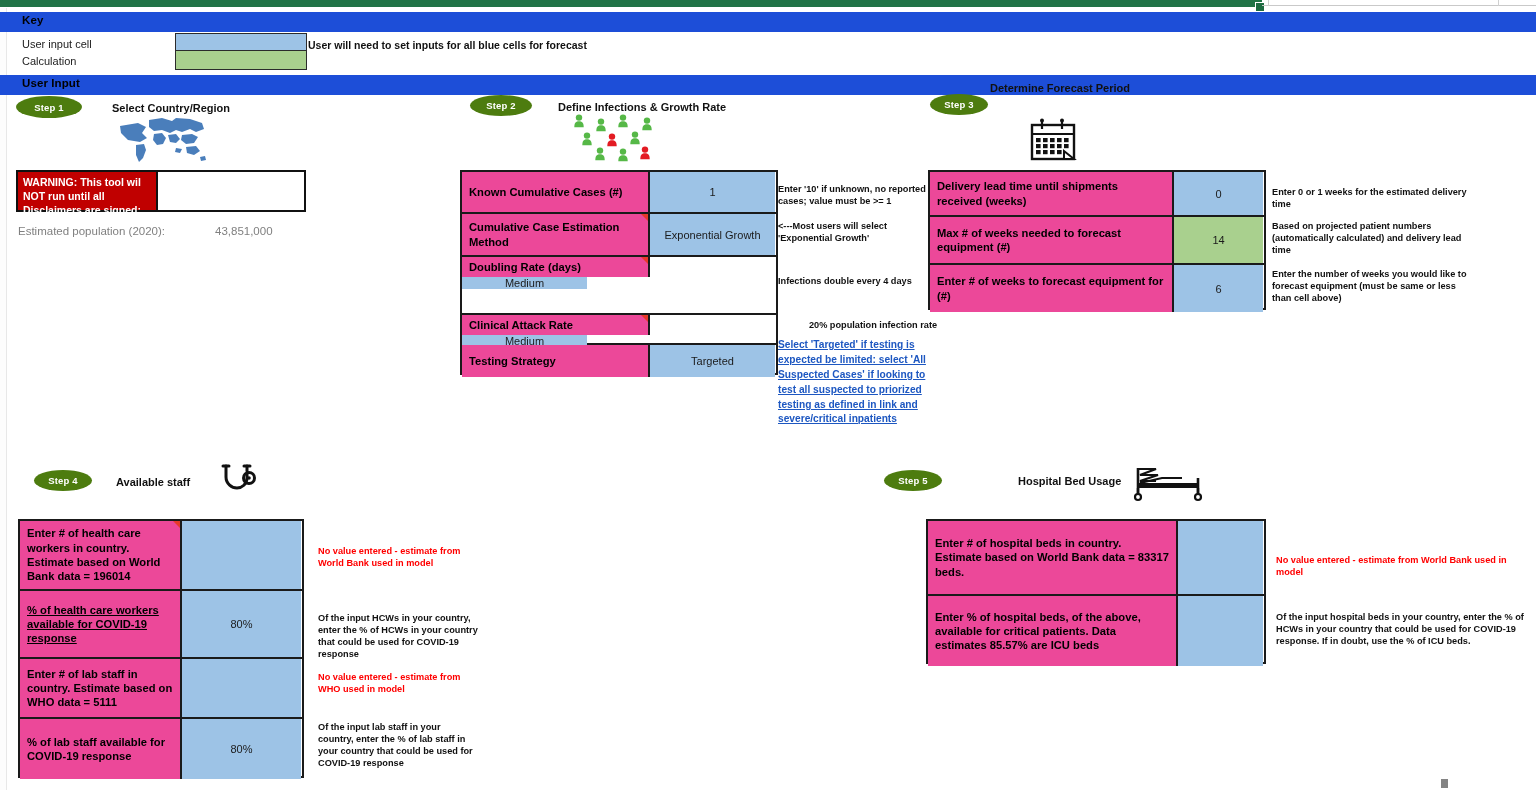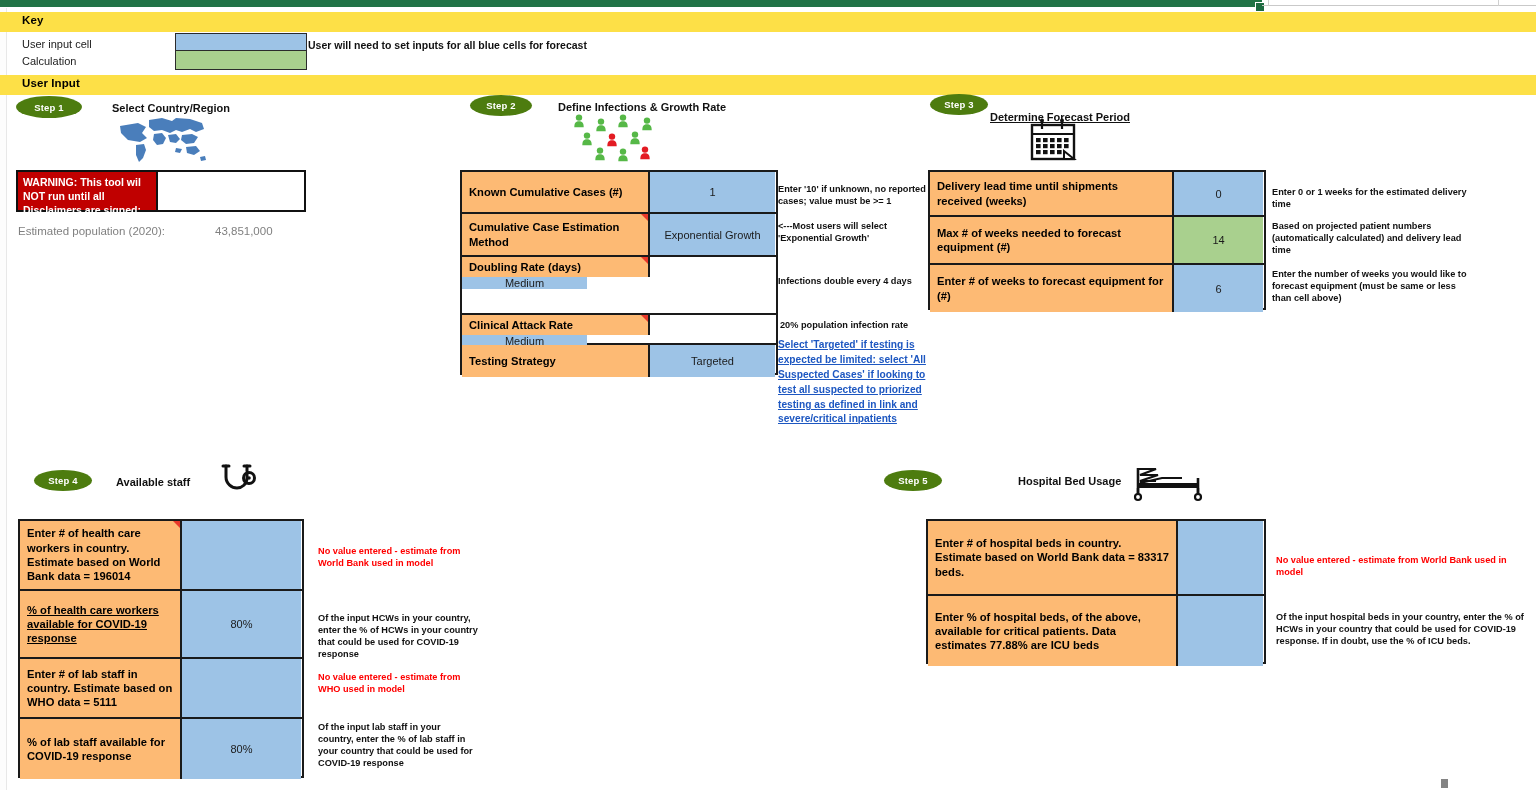--- a/index.html
+++ b/index.html
@@ -16,21 +16,21 @@
   .sheet{position:absolute;inset:0;}
 
   
   .topbar{position:absolute;left:0;top:0;width:1536px;height:8px;background:#ffffff;}
   .topbar .greensel{position:absolute;left:0;top:0;width:1262px;height:7px;background:#217346;}
   .topbar .greenhandle{position:absolute;left:1255px;top:2px;width:8px;height:8px;background:#1e6b41;border:1px solid #ffffff;}
   .topbar .rule{position:absolute;left:1262px;top:5px;width:274px;height:1px;background:#c9c9c9;}
   .topbar .rule2{position:absolute;left:1268px;top:0px;width:1px;height:6px;background:#d0d0d0;}
   .topbar .rule3{position:absolute;left:1498px;top:0px;width:1px;height:6px;background:#d0d0d0;}
 
-  .band{position:absolute;left:0;width:1536px;height:20px;background:#fde047;}
+  .band{position:absolute;left:0;width:1536px;height:20px;background:#1d4ed8;}
   .band-key{top:12px;}
   .band-userinput{top:75px;}
   .band-label{position:absolute;left:22px;top:2px;font-size:11.5px;font-weight:bold;letter-spacing:.1px;}
 
   .leftgutter{position:absolute;left:0;top:8px;width:6px;height:782px;background:#fdfdfd;border-right:1px solid #e8e8e8;}
 
   
   .key-label{position:absolute;font-size:11px;color:#222;}
   .key-swatch{position:absolute;border:1.5px solid #2b2b2b;}
   .key-note{position:absolute;font-size:10.5px;font-weight:bold;color:#111;}
@@ -43,21 +43,21 @@
   }
   .step-title{position:absolute;font-size:11px;font-weight:bold;color:#111;}
 
   
   .xtable{position:absolute;border:2.5px solid #1a1a1a;box-sizing:border-box;background:#fff;}
   .xrow{display:flex;box-sizing:border-box;border-bottom:2px solid #1a1a1a;}
   .xrow:last-child{border-bottom:none;}
   .xlabel{
     box-sizing:border-box;display:flex;align-items:center;
     padding:3px 7px;font-size:11.2px;font-weight:bold;line-height:1.28;
-    border-right:2px solid #1a1a1a;background:#fdba74;position:relative;
+    border-right:2px solid #1a1a1a;background:#ec4899;position:relative;
   }
   .xval{
     box-sizing:border-box;display:flex;align-items:center;justify-content:center;
     font-size:11px;color:#1b1b1b;background:#9dc3e6;
   }
   .xval.calc{background:#a9d08e;}
   .cmt{position:absolute;right:0;top:0;width:0;height:0;
        border-top:7px solid #e8392a;border-left:7px solid transparent;}
 
   
@@ -179,21 +179,21 @@
       </div>
       <div class="xrow" style="height: 32px;">
         <div class="xlabel" style="width: 188px;">Testing Strategy</div>
         <div class="xval" style="width: 125px;">Targeted</div>
       </div>
     </div>
 
   <div class="pill" style="left:930px;top:94px;width:58px;height:21px;">
     <span>Step 3</span>
   </div>
-  <div class="step-title" style="left:990px;top:111px;text-decoration:underline;">Determine Forecast Period</div>
+  <div class="step-title" style="left:990px;top:82px;">Determine Forecast Period</div>
 
   <svg class="icon" style="left:1028px;top:118px;" width="50" height="44" viewBox="0 0 50 44">
     <rect x="4" y="7" width="42" height="34" fill="#fff" stroke="#111" stroke-width="2.4"></rect>
     <line x1="4" y1="16" x2="46" y2="16" stroke="#111" stroke-width="2.2"></line>
     <line x1="14" y1="2" x2="14" y2="11" stroke="#111" stroke-width="2.2"></line>
     <line x1="34" y1="2" x2="34" y2="11" stroke="#111" stroke-width="2.2"></line>
     <circle cx="14" cy="2.5" r="2" fill="#111"></circle>
     <circle cx="34" cy="2.5" r="2" fill="#111"></circle>
     <g fill="#111">
       <rect x="8" y="20" width="4.6" height="4.2"></rect>
@@ -277,33 +277,33 @@
     <circle cx="6" cy="33" r="3" fill="none" stroke="#111" stroke-width="2.2"></circle>
     <circle cx="66" cy="33" r="3" fill="none" stroke="#111" stroke-width="2.2"></circle>
   </svg>
 
   <div class="xtable" id="t5" style="left:926px;top:519px;width:340px;height:145px;">
       <div class="xrow" style="height: 75px;">
         <div class="xlabel" style="width: 250px;">Enter # of hospital beds in country. Estimate based on  World Bank data = 83317 beds.</div>
         <div class="xval" style="width: 85px;"></div>
       </div>
       <div class="xrow" style="height: 70px;">
-        <div class="xlabel" style="width: 250px;">Enter % of hospital beds, of the above, available for critical patients. Data estimates 77.88% are ICU beds</div>
+        <div class="xlabel" style="width: 250px;">Enter % of hospital beds, of the above, available for critical patients. Data estimates 85.57% are ICU beds</div>
         <div class="xval" style="width: 85px;"></div>
       </div>
     </div>
 
   <div class="artifact"></div>
 <div class="note red" style="left: 318px; top: 545px; width: 160px;">No value entered - estimate from World Bank used in model</div>
     <div class="note" style="left: 318px; top: 612px; width: 160px;">Of the input HCWs in your country, enter the % of HCWs in your country that could be used for COVID-19 response</div>
     <div class="note red" style="left: 318px; top: 671px; width: 160px;">No value entered - estimate from WHO used in model</div>
     <div class="note" style="left: 318px; top: 721px; width: 160px;">Of the input lab staff in your country, enter the % of lab staff in your country that could be used for COVID-19 response</div>
     <div class="note" style="left: 778px; top: 183px; width: 150px;">Enter '10' if unknown, no reported cases; value must be &gt;= 1</div>
     <div class="note" style="left: 778px; top: 220px; width: 150px;">&lt;---Most users will select 'Exponential Growth'</div>
     <div class="note" style="left: 778px; top: 275px; width: 150px;">Infections double every 4 days</div>
-    <div class="note" style="left: 780px; top: 319px; width: 150px;">20% population infection rate</div>
+    <div class="note" style="left: 798px; top: 319px; width: 150px; text-align: center;">20% population infection rate</div>
     <div class="note link" style="left: 778px; top: 338px; width: 150px;">Select 'Targeted' if testing is expected be limited: select 'All Suspected Cases' if looking to test all suspected to priorized testing as defined in link and severe/critical inpatients</div>
     <div class="note" style="left: 1272px; top: 186px; width: 200px;">Enter 0 or 1 weeks for the estimated delivery time</div>
     <div class="note" style="left: 1272px; top: 220px; width: 200px;">Based on projected patient numbers (automatically calculated) and delivery lead time</div>
     <div class="note" style="left: 1272px; top: 268px; width: 200px;">Enter the number of weeks you would like to forecast equipment (must be same or less than cell above)</div>
     <div class="note red" style="left: 1276px; top: 554px; width: 256px;">No value entered - estimate from World Bank used in model</div>
     <div class="note" style="left: 1276px; top: 611px; width: 256px;">Of the input hospital beds in your country, enter the % of HCWs in your country that could be used for COVID-19 response. If in doubt, use the % of ICU beds.</div>
   </div>
 
 </body></html>

